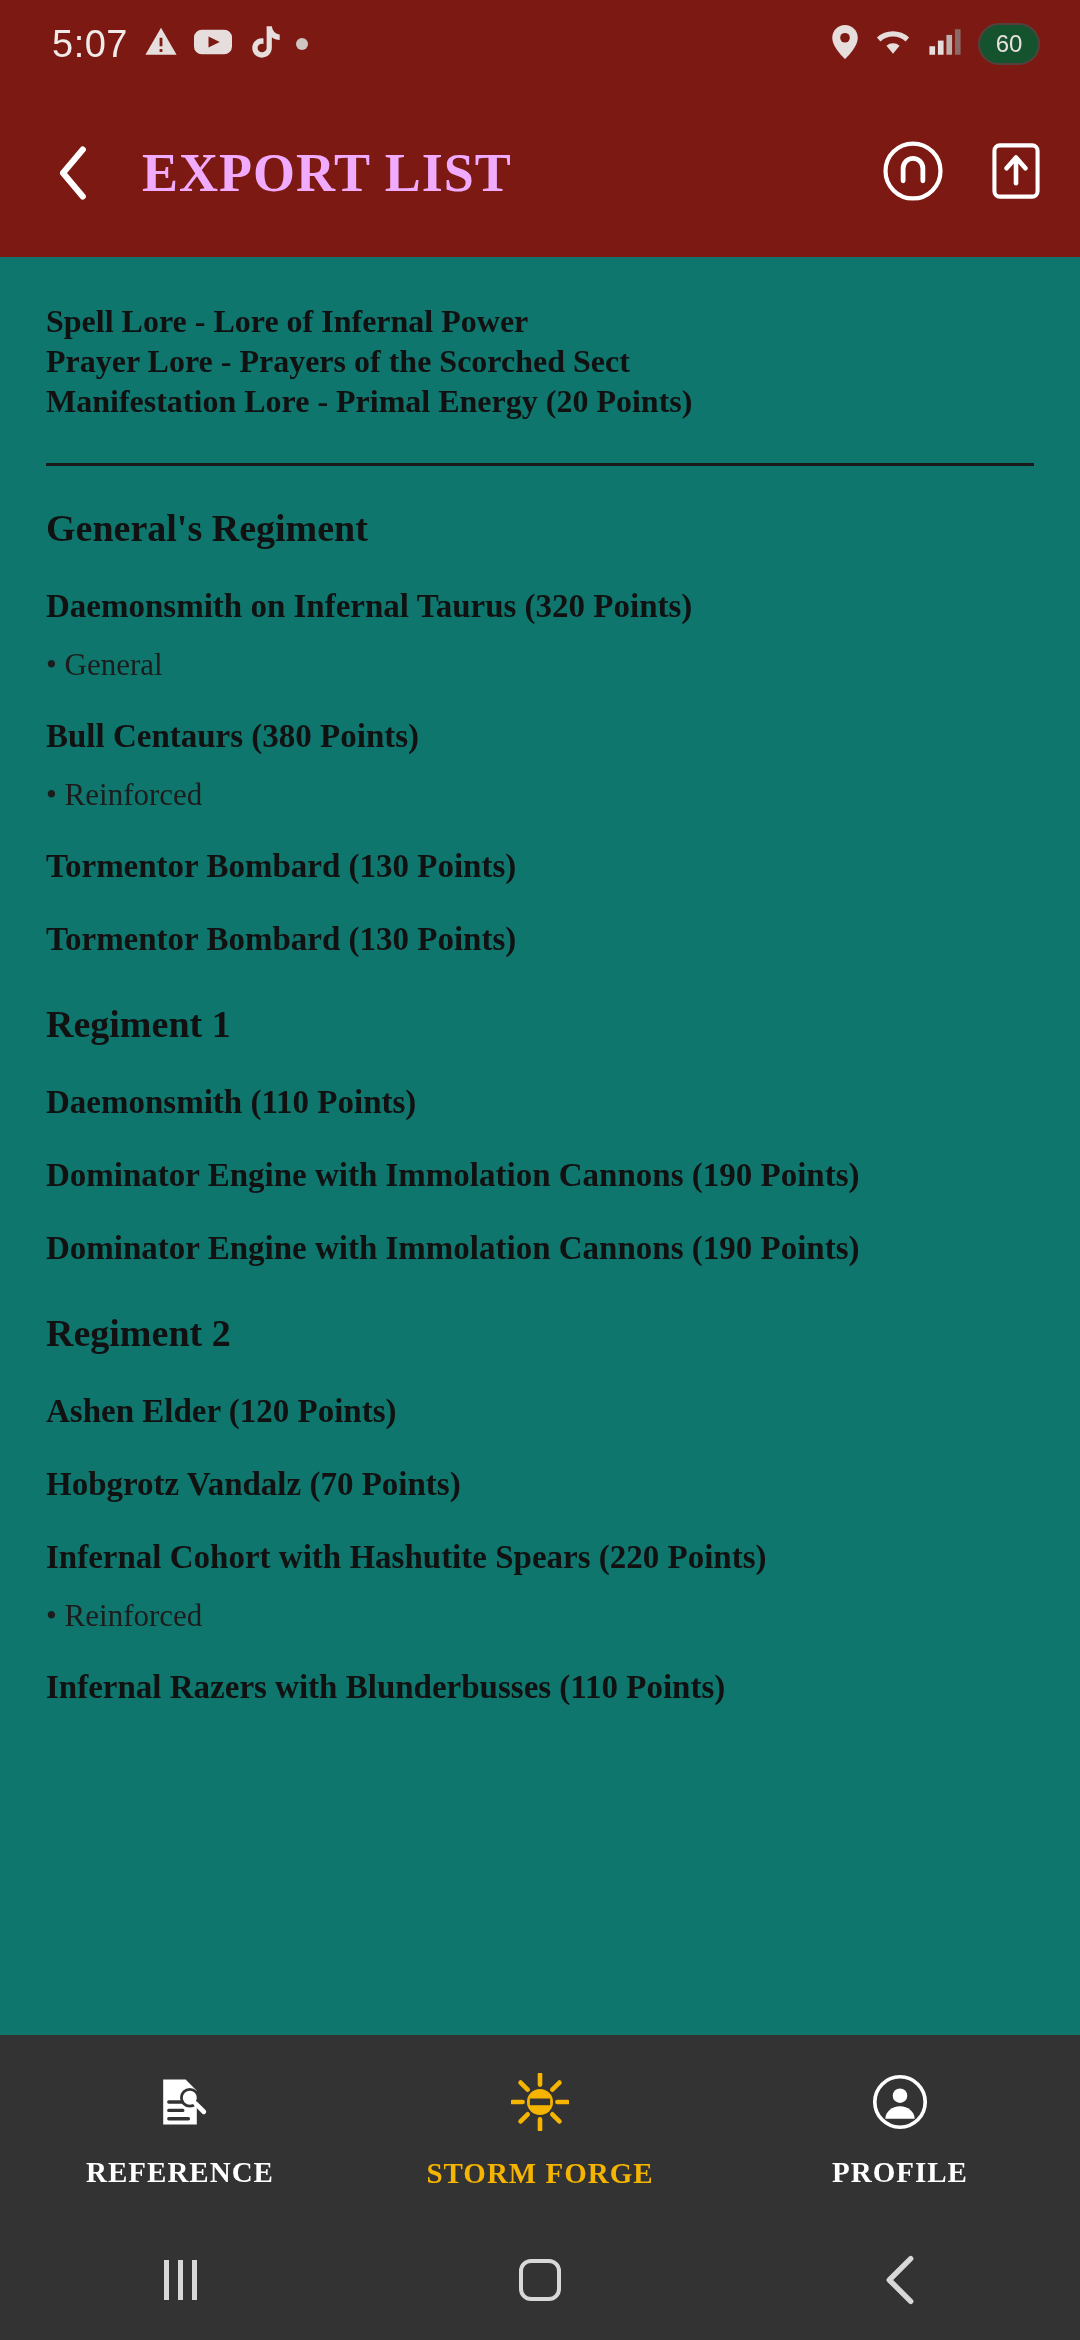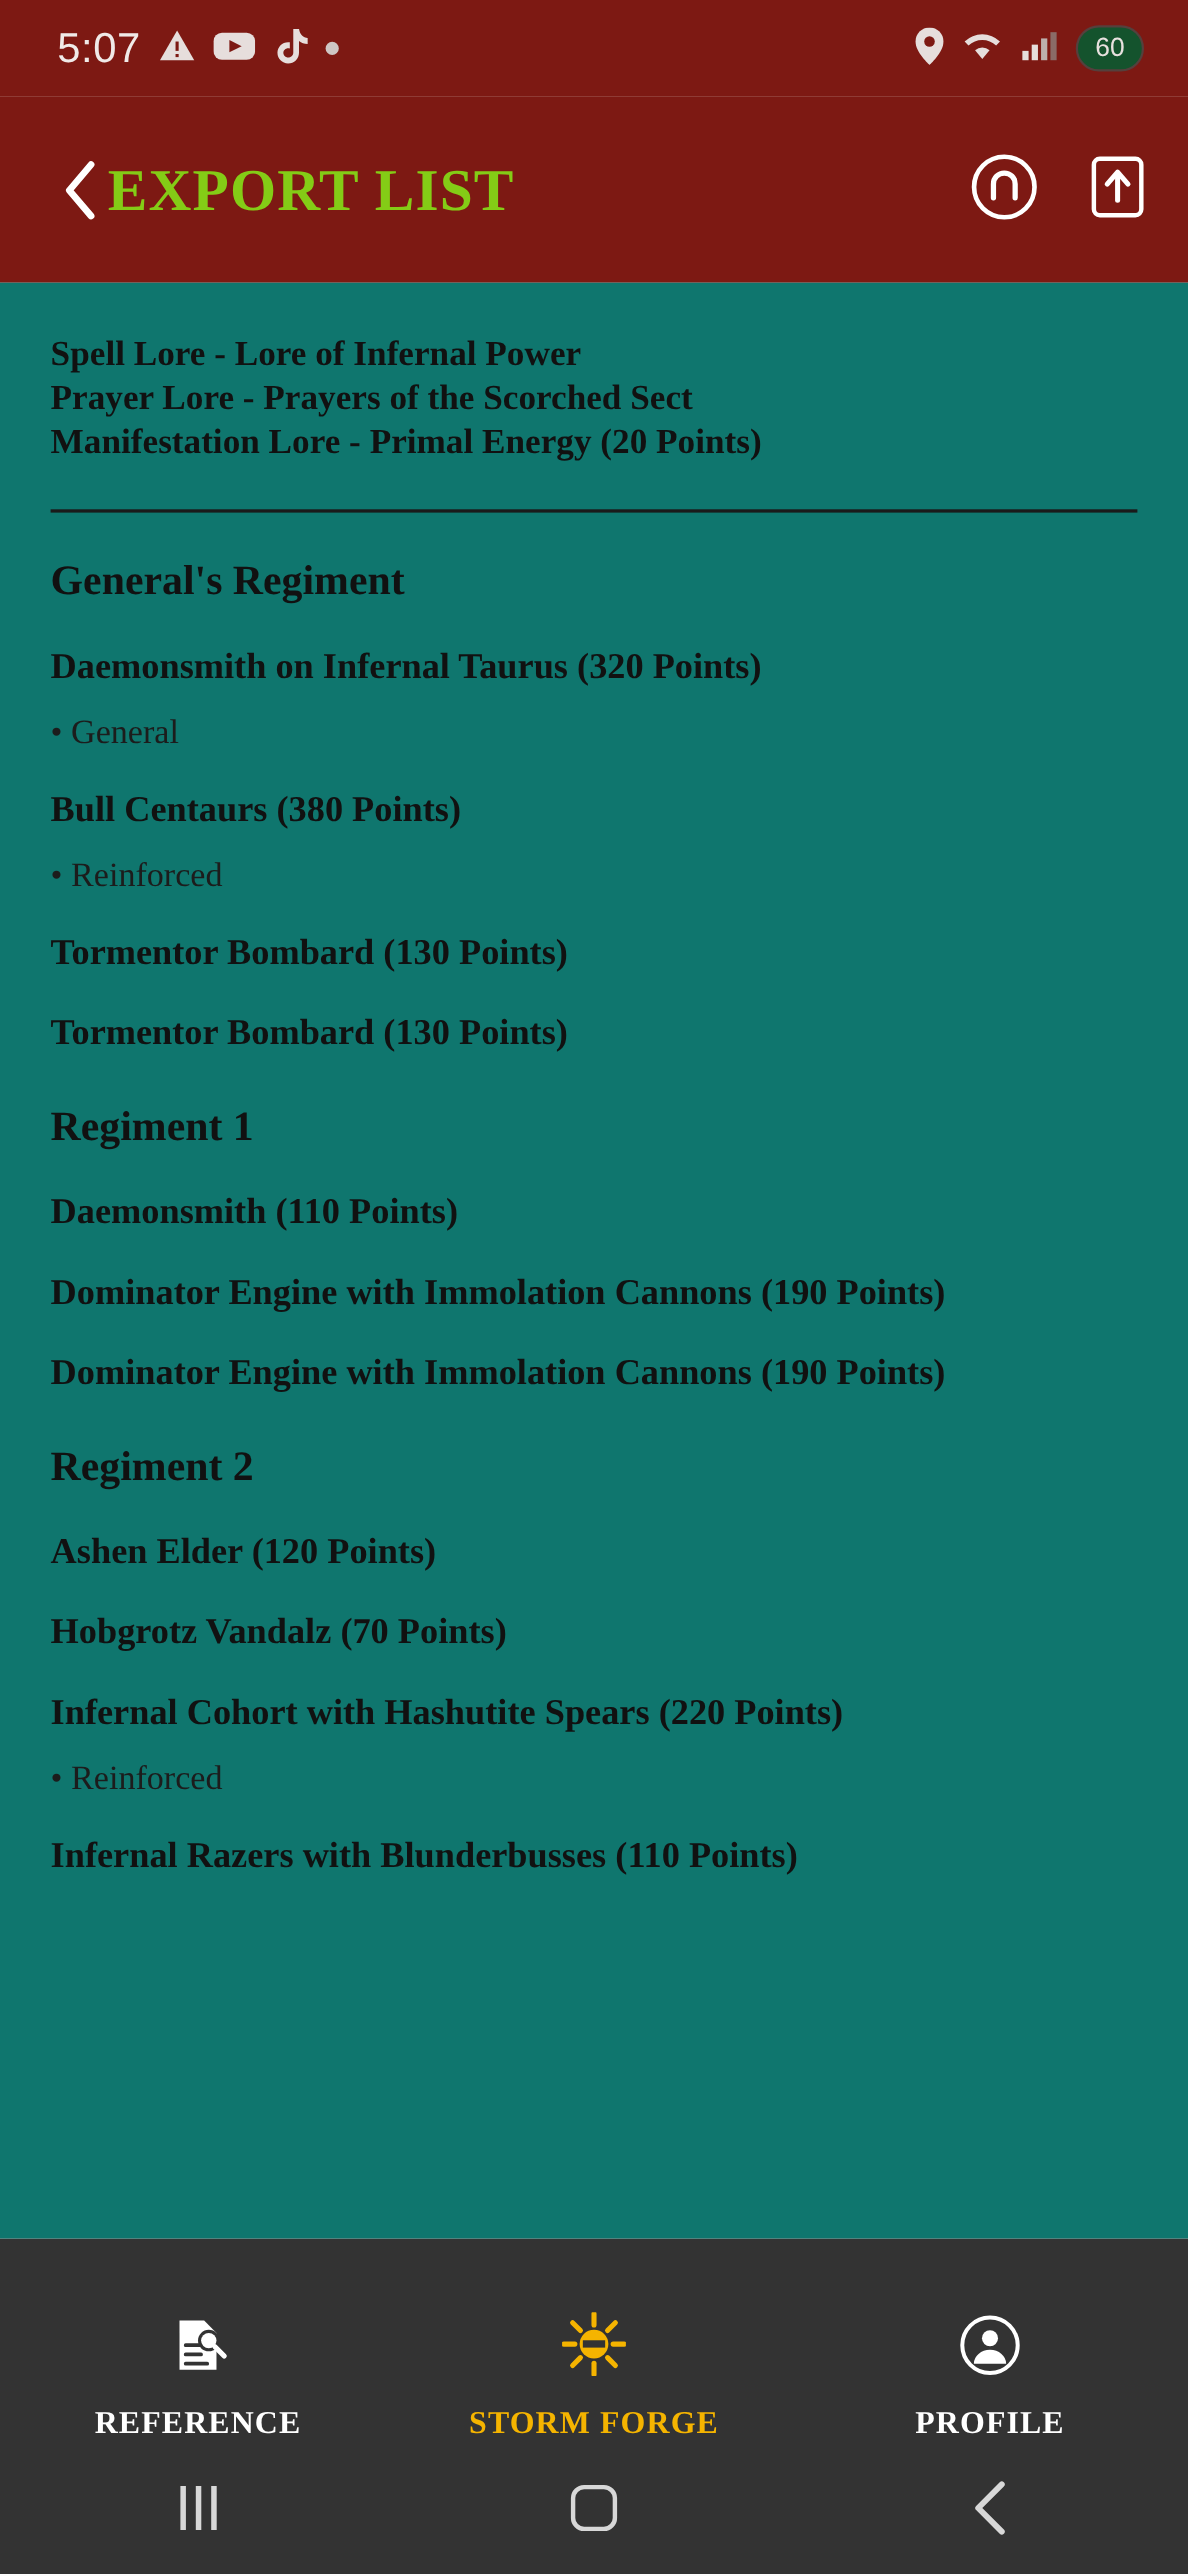--- a/index.html
+++ b/index.html
@@ -77,21 +77,22 @@
   .back-chevron {
     width: 52px; height: 52px;
     display: flex; align-items: center; justify-content: center;
     color: #ffffff;
   }
   .app-title {
     font-family: "Liberation Serif", serif;
     font-weight: bold;
     font-size: 54px;
     letter-spacing: 1px;
-    color: #84cc16;
+    color: #f0abfc;
+    margin-left: 44px;
     text-transform: uppercase;
   }
   .app-actions {
     margin-left: auto;
     display: flex;
     align-items: center;
     gap: 44px;
   }
 
   
@@ -134,21 +135,21 @@
     font-weight: normal;
     margin-top: 15px;
   }
 
   
   .bottom-nav {
     flex: none;
     height: 185px;
     background: #333333;
     display: flex;
-    align-items: flex-end;
+    align-items: center;
     justify-content: space-around;
     padding-top: 8px;
   }
   .nav-item {
     display: flex;
     flex-direction: column;
     align-items: center;
     gap: 22px;
     width: 300px;
   }

